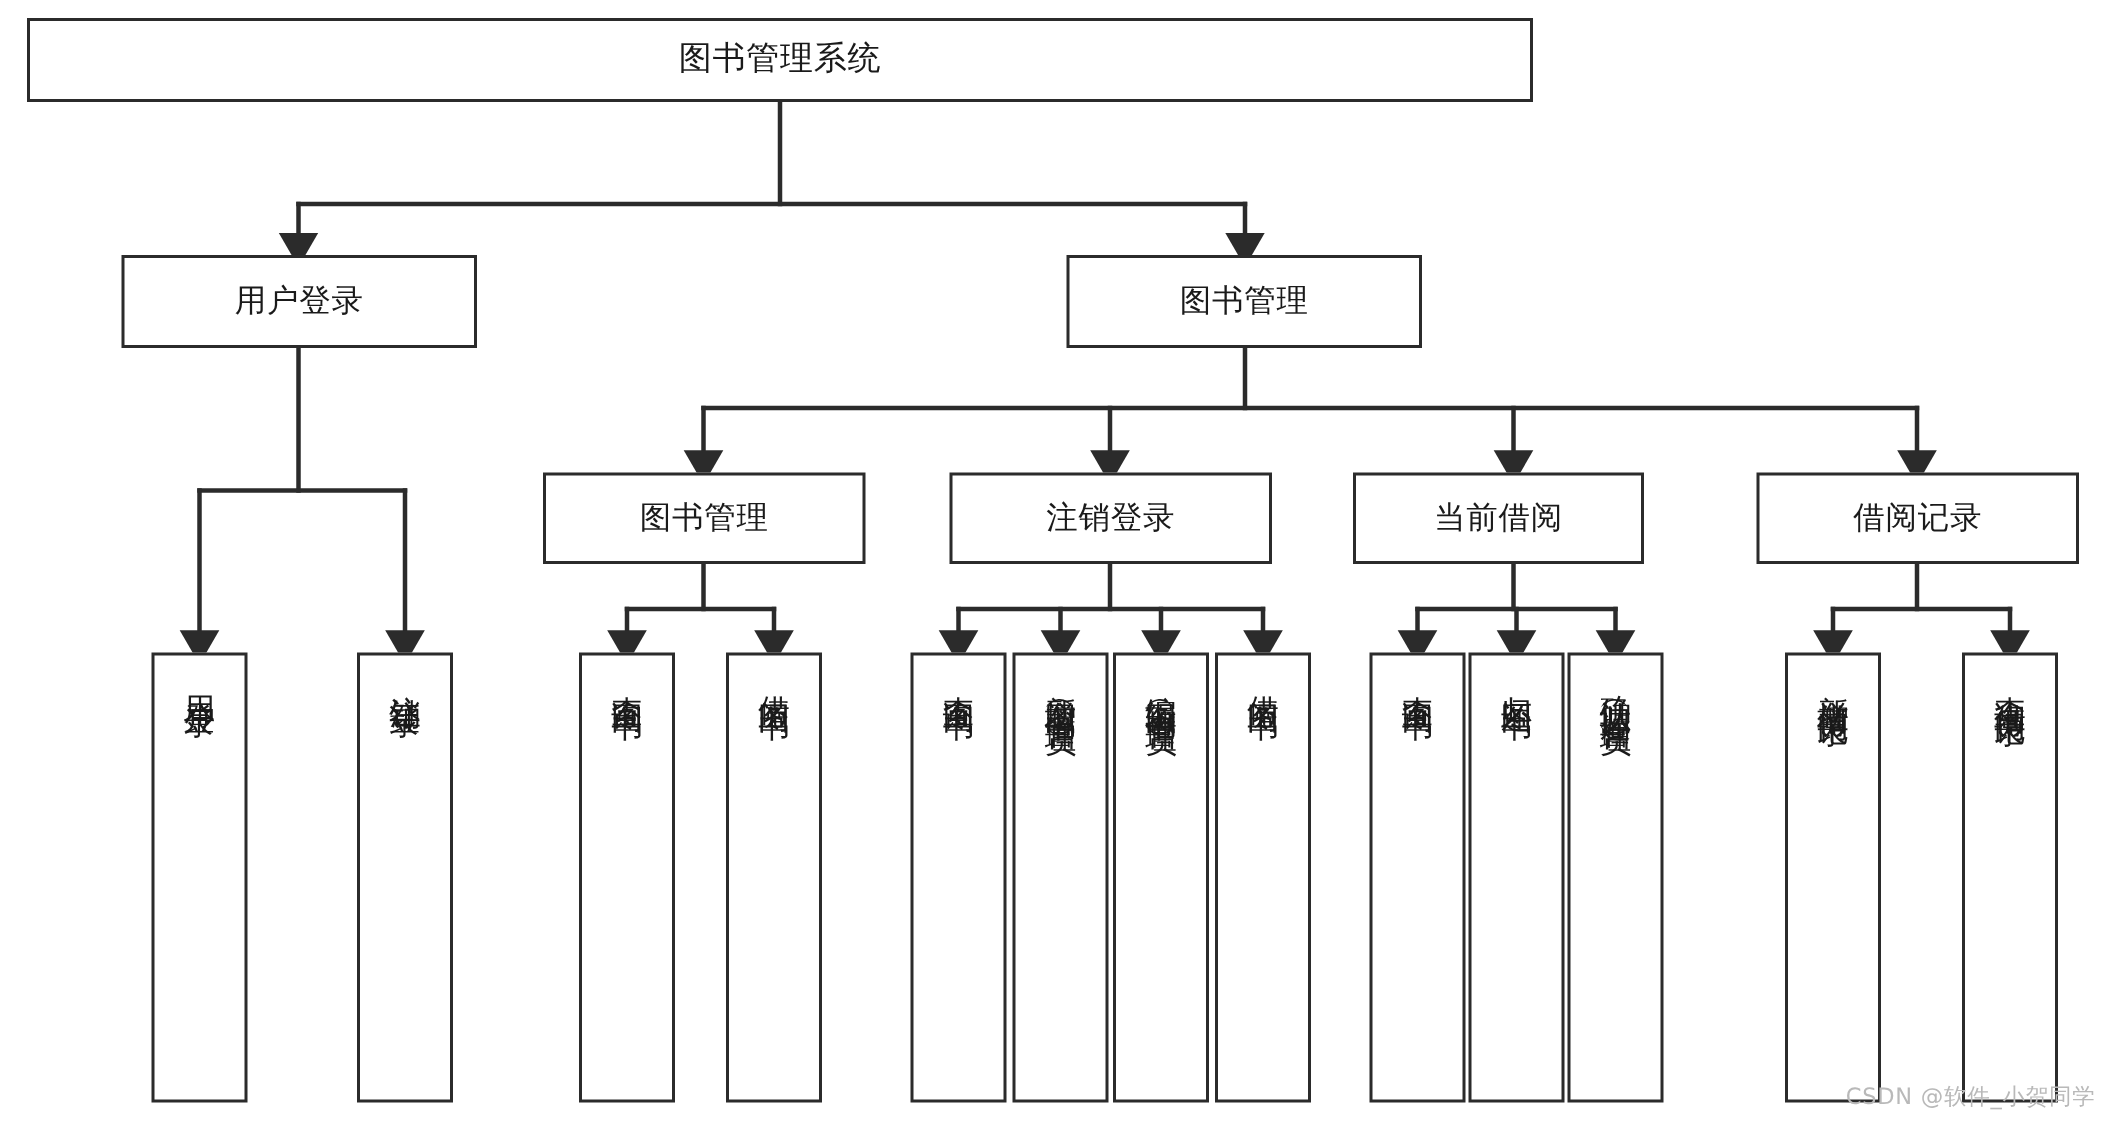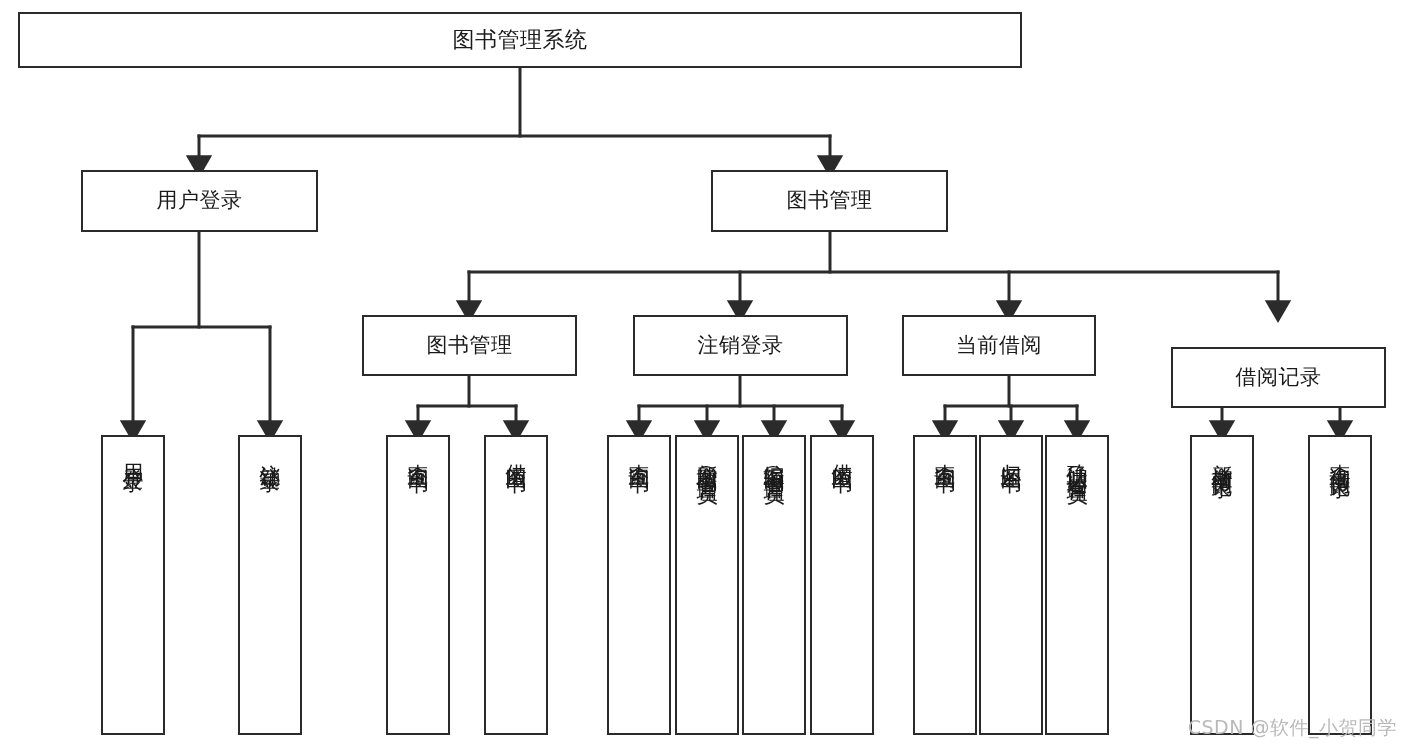--- a/index.html
+++ b/index.html
@@ -60,21 +60,21 @@
     text-orientation: upright;
     font-size: 21px;
     line-height: 1.05;
     letter-spacing: 3px;
     white-space: nowrap;
   }
   #watermark {
     position: absolute;
     right: 8px;
     bottom: 6px;
-    font-size: 19px;
+    font-size: 15px;
     color: #b9b9b9;
     letter-spacing: 0.5px;
     white-space: nowrap;
     font-family: "DejaVu Sans", "Liberation Sans", sans-serif;
   }
 </style>
 </head>
 <body>
 
 <div id="diagram-root">
@@ -147,21 +147,21 @@
   </div>
 
   <div class="node horiz" style="left:633px; top:315px; width:215px; height:61px;">
     <span class="node-label">注销登录</span>
   </div>
 
   <div class="node horiz" style="left:902px; top:315px; width:194px; height:61px;">
     <span class="node-label">当前借阅</span>
   </div>
 
-  <div class="node horiz" style="left:1171px; top:315px; width:215px; height:61px;margin-top:32px;">
+  <div class="node horiz" style="left:1171px; top:315px; width:215px; height:61px;">
     <span class="node-label">借阅记录</span>
   </div>
 
   <div class="node leaf" style="left:101px; top:435px; width:64px; height:300px;">
     <span class="node-label">用户登录</span>
   </div>
 
   <div class="node leaf" style="left:238px; top:435px; width:64px; height:300px;">
     <span class="node-label">注销登录</span>
   </div>

